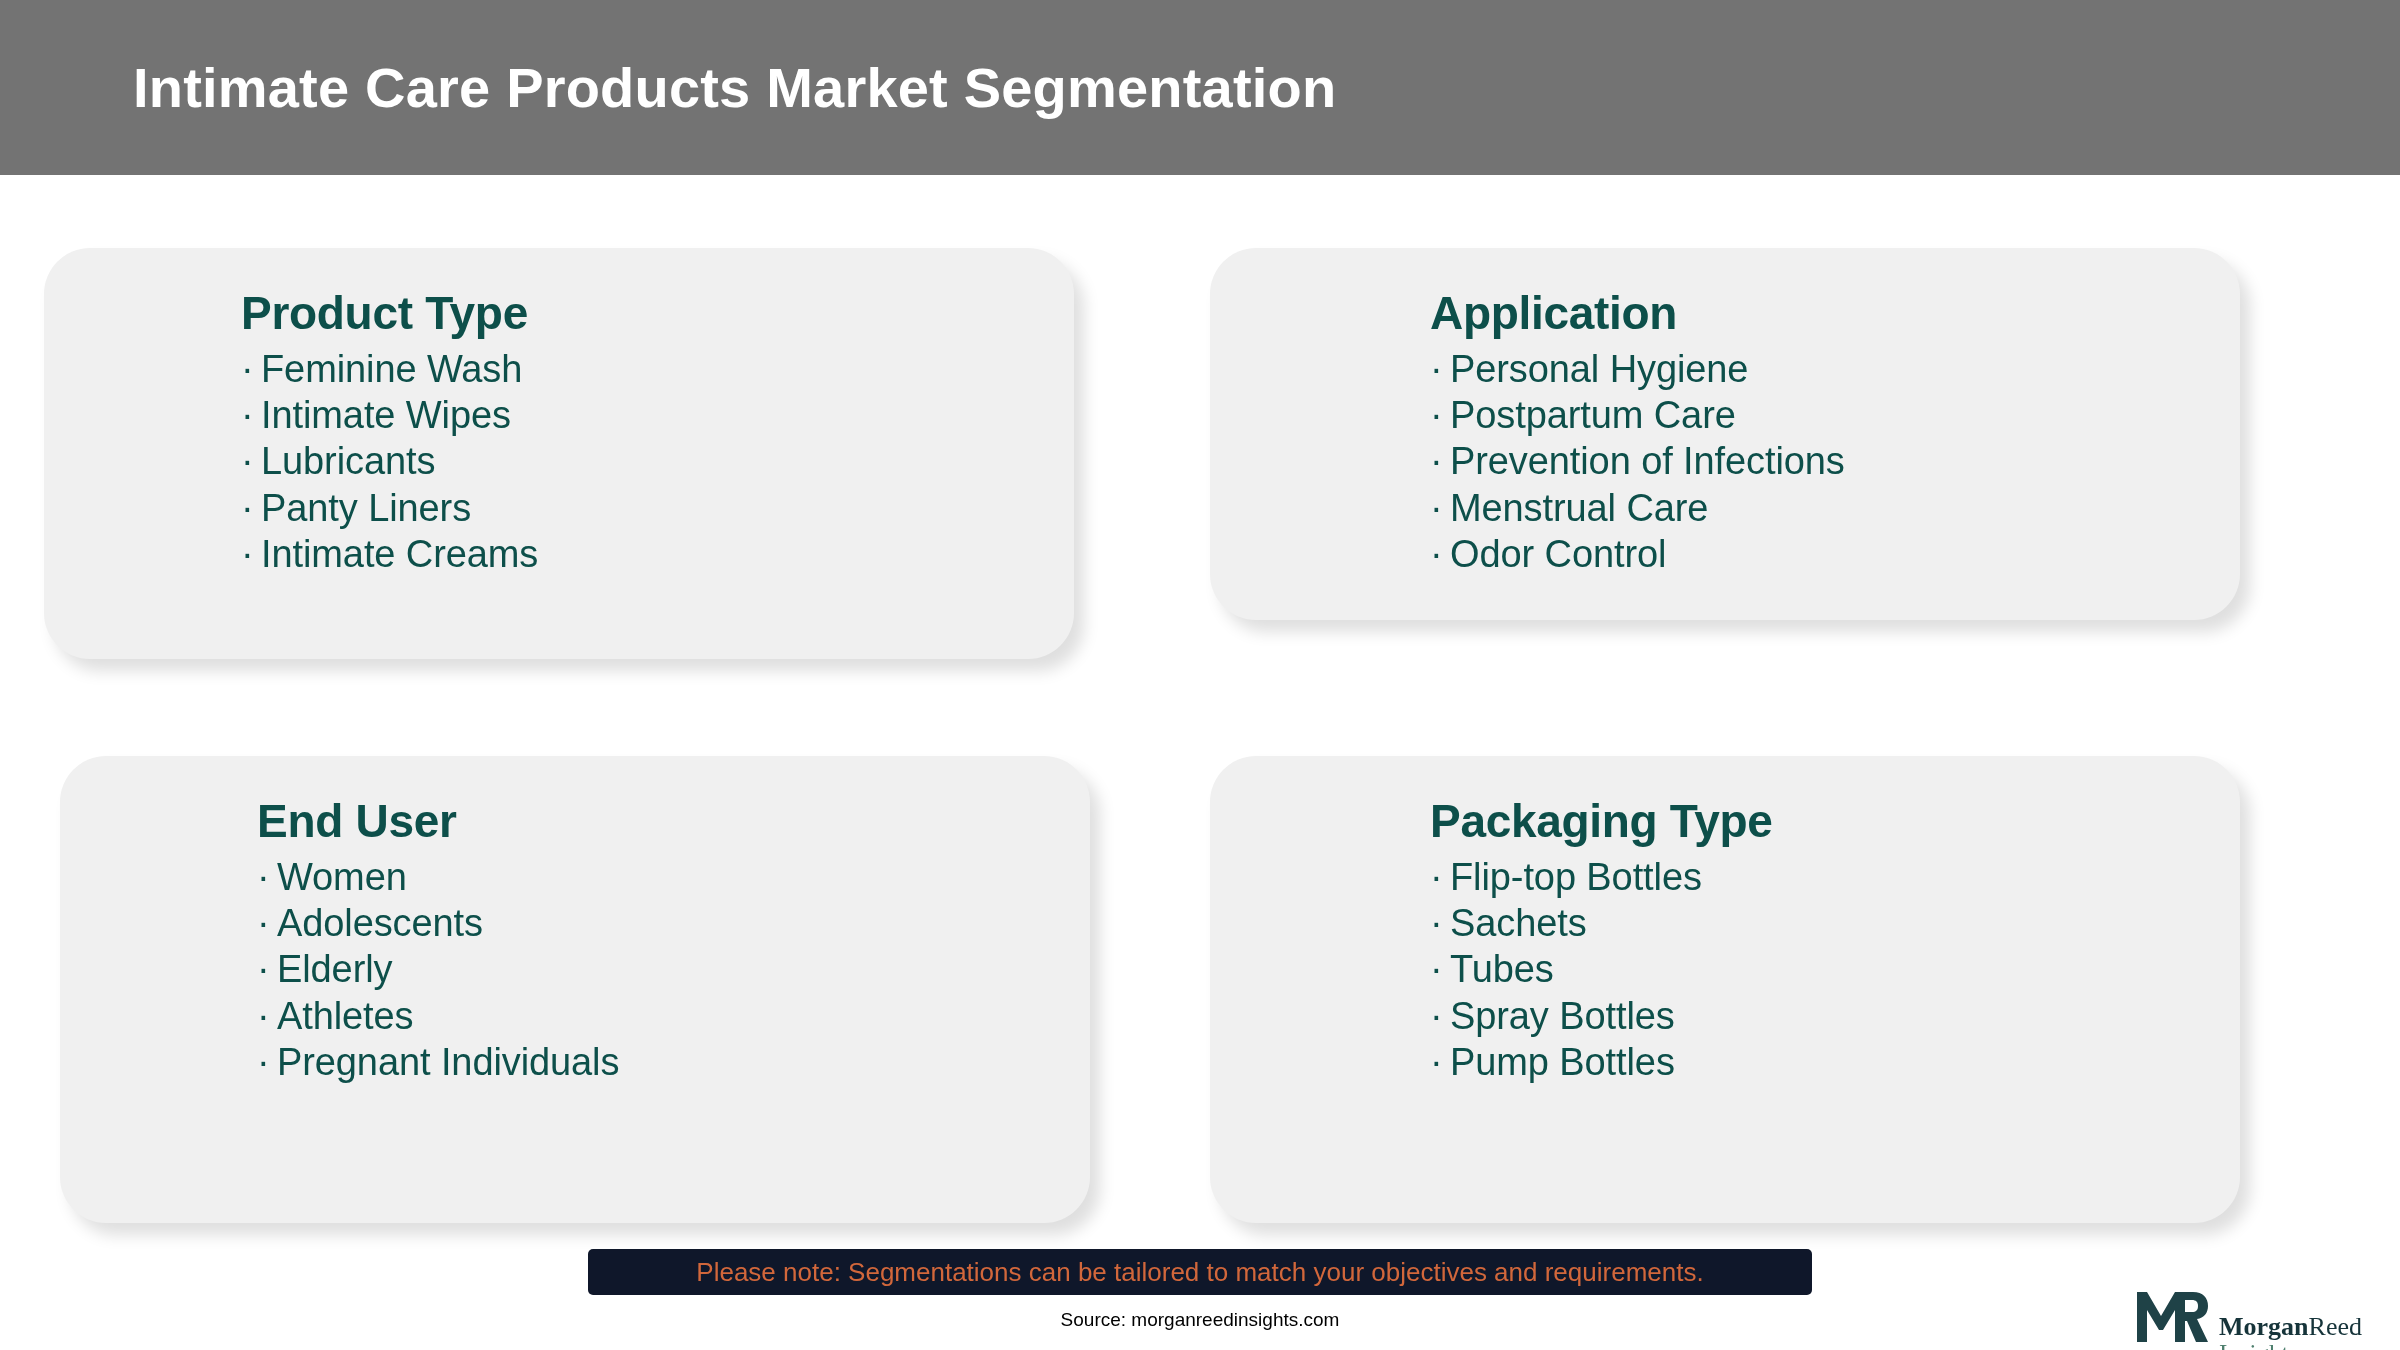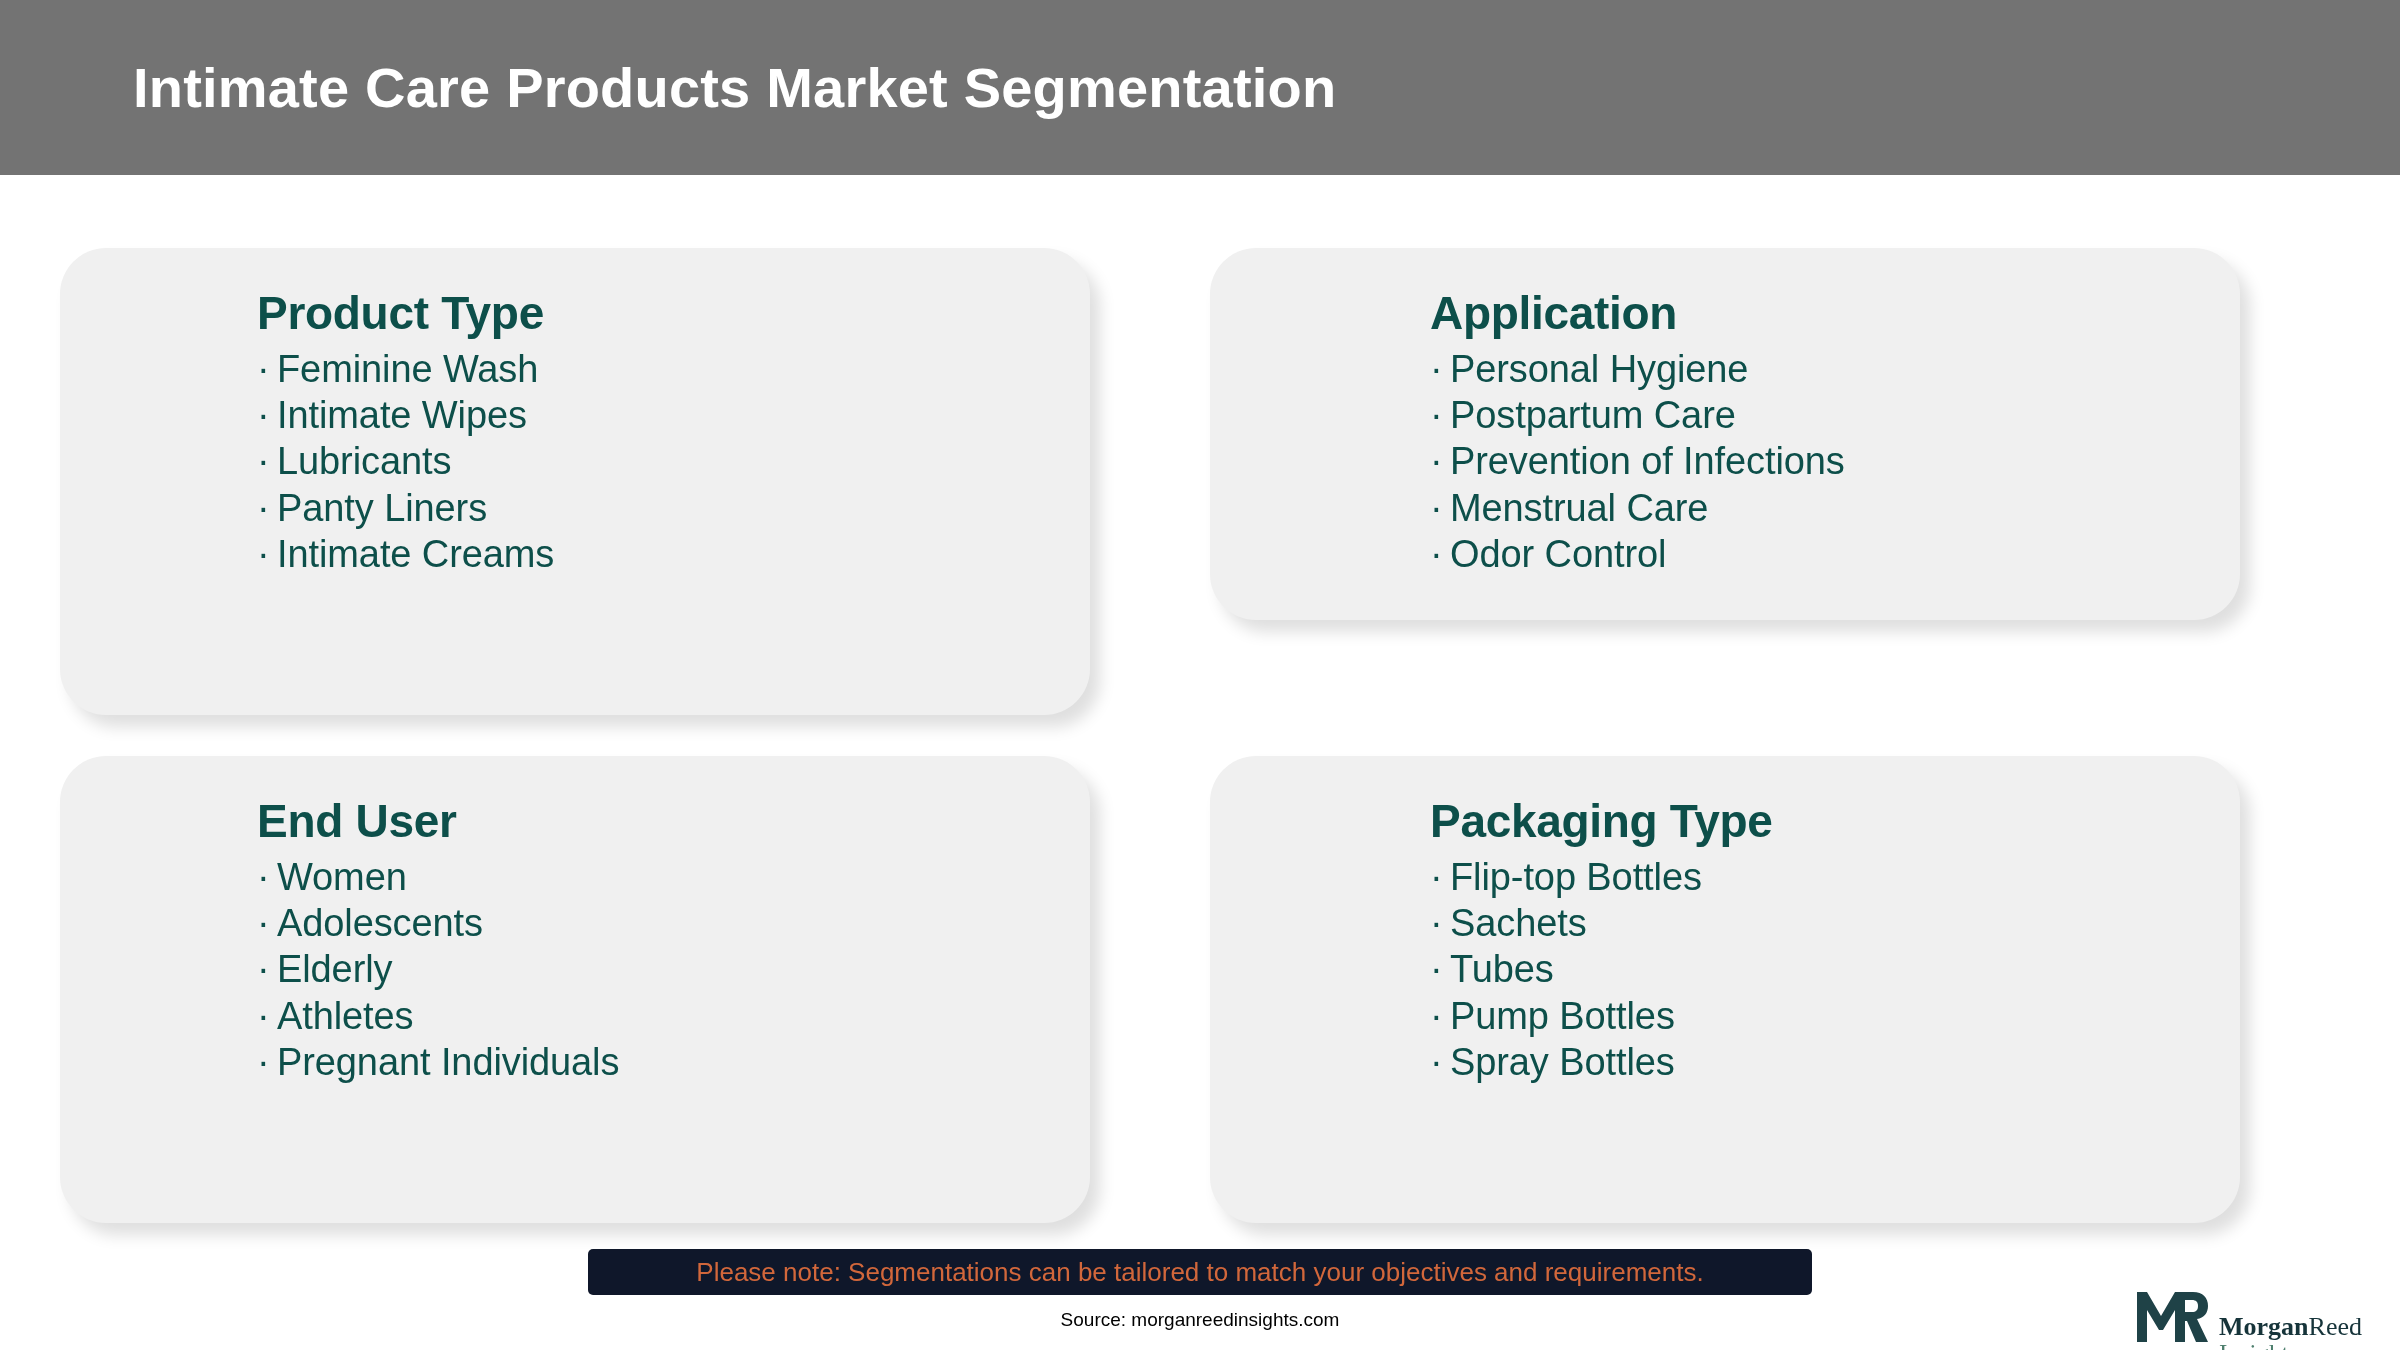--- a/index.html
+++ b/index.html
@@ -45,21 +45,21 @@
     height: 1060px;
   }
   .card {
     position: absolute;
     background: #f0f0f0;
     border-radius: 46px;
     box-shadow: 10px 12px 16px rgba(0,0,0,0.13);
     box-sizing: border-box;
     overflow: hidden;
   }
-  .card.c0 { left: 60px;   top: 73px;  width: 1030px; height: 467px; }
+  .card.c0 { left: 44px;   top: 73px;  width: 1030px; height: 411px; }
   .card.c1 { left: 1210px; top: 73px;  width: 1030px; height: 372px; }
   .card.c2 { left: 60px;   top: 581px; width: 1030px; height: 467px; }
   .card.c3 { left: 1210px; top: 581px; width: 1030px; height: 467px; }
 
   .card-inner {
     position: absolute;
     top: 40px;
   }
   .card.c0 .card-inner,
   .card.c2 .card-inner { left: 197px; }
@@ -207,22 +207,22 @@
     </div>
   </div>
 
   <div class="card c3">
     <div class="card-inner">
       <div class="card-title">Packaging Type</div>
       <ul class="card-list">
         <li><span class="bullet">·</span><span>Flip-top Bottles</span></li>
         <li><span class="bullet">·</span><span>Sachets</span></li>
         <li><span class="bullet">·</span><span>Tubes</span></li>
+        <li><span class="bullet">·</span><span>Spray Bottles</span></li>
         <li><span class="bullet">·</span><span>Pump Bottles</span></li>
-        <li><span class="bullet">·</span><span>Spray Bottles</span></li>
       </ul>
     </div>
   </div>
 
 </div>
 
 <div class="footer">
   <div class="note-pill">
     <span class="note-text">Please note: Segmentations can be tailored to match your objectives and requirements.</span>
   </div>

